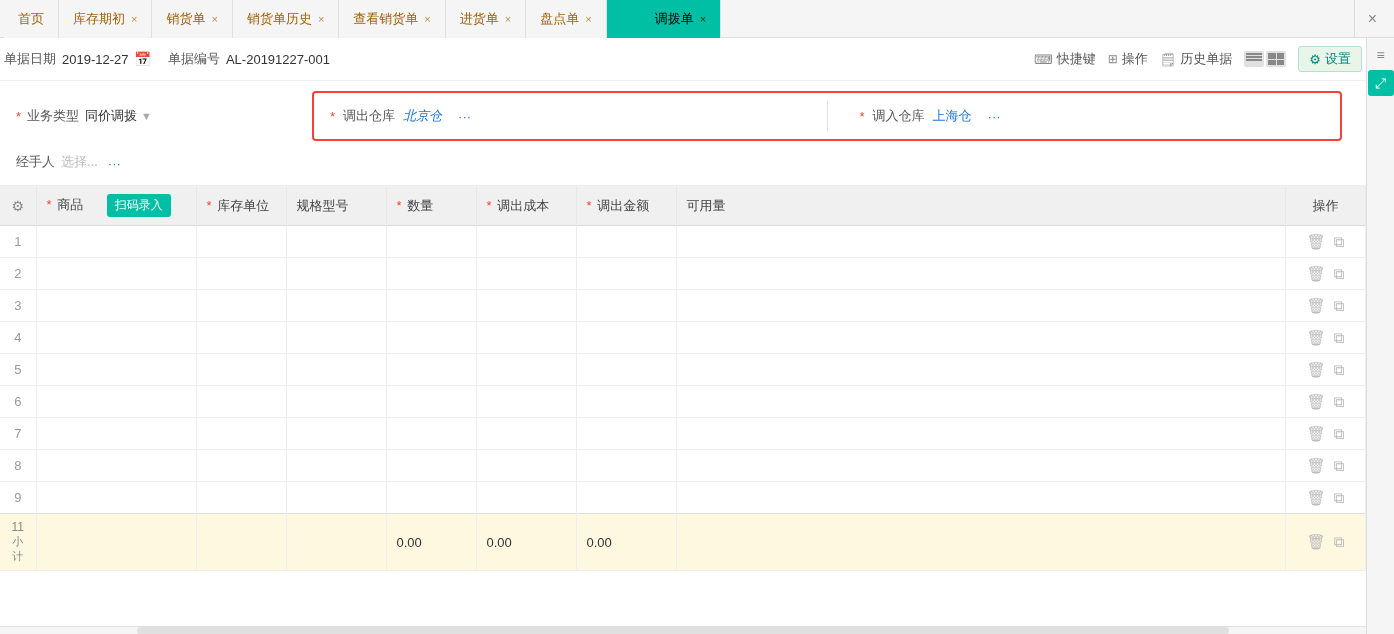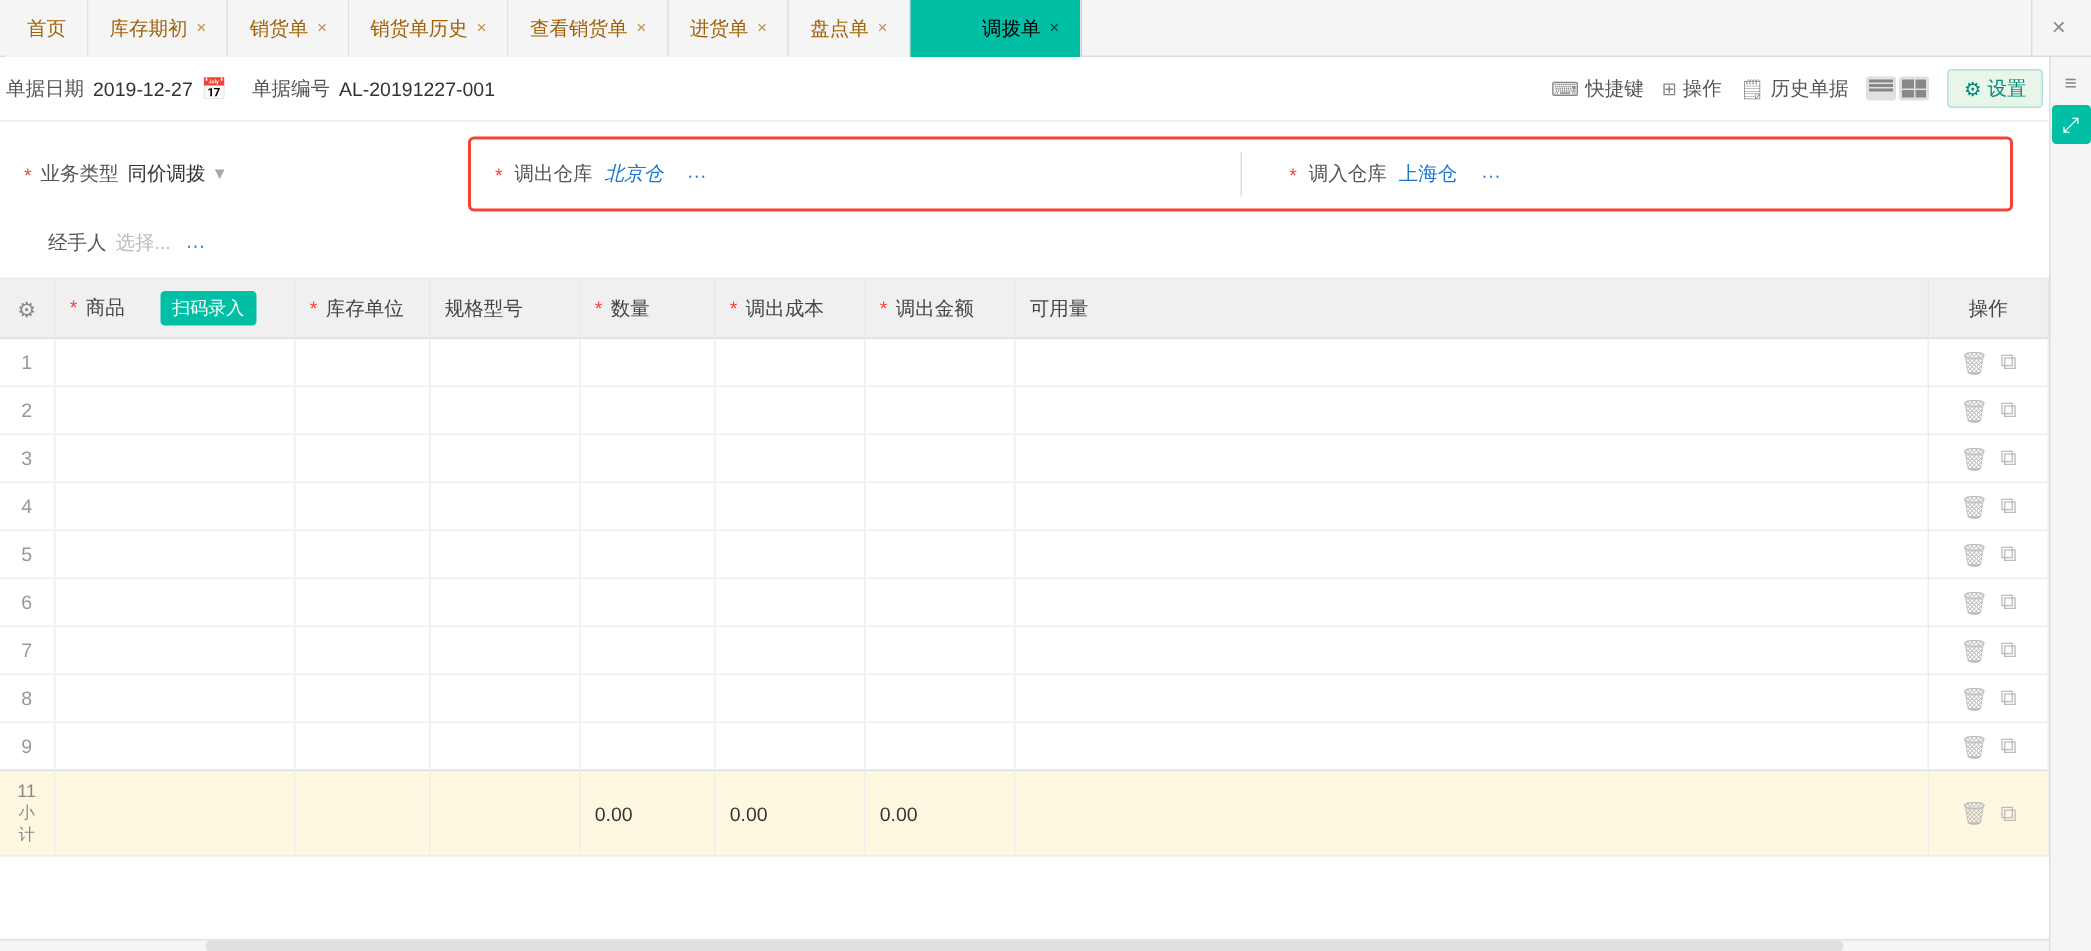--- a/index.html
+++ b/index.html
@@ -151,21 +151,20 @@
     .wh-field .value { color: #1976d2; font-size: 13px; }
     .wh-field .more-btn { color: #1976d2; cursor: pointer; margin-left: 8px; }
     .wh-divider { width: 1px; height: 30px; background: #ddd; }
 
     
     .person-row {
       display: flex;
       align-items: flex-end;
       gap: 6px;
       padding: 4px 0;
-      margin-left: 16px;
     }
     .person-row label { color: #555; }
     .person-row .placeholder { color: #bbb; }
     .person-row .more-btn { color: #1976d2; cursor: pointer; margin-left: 4px; }
     table {
       width: 100%;
       border-collapse: collapse;
       font-size: 13px;
     }
     thead tr {

